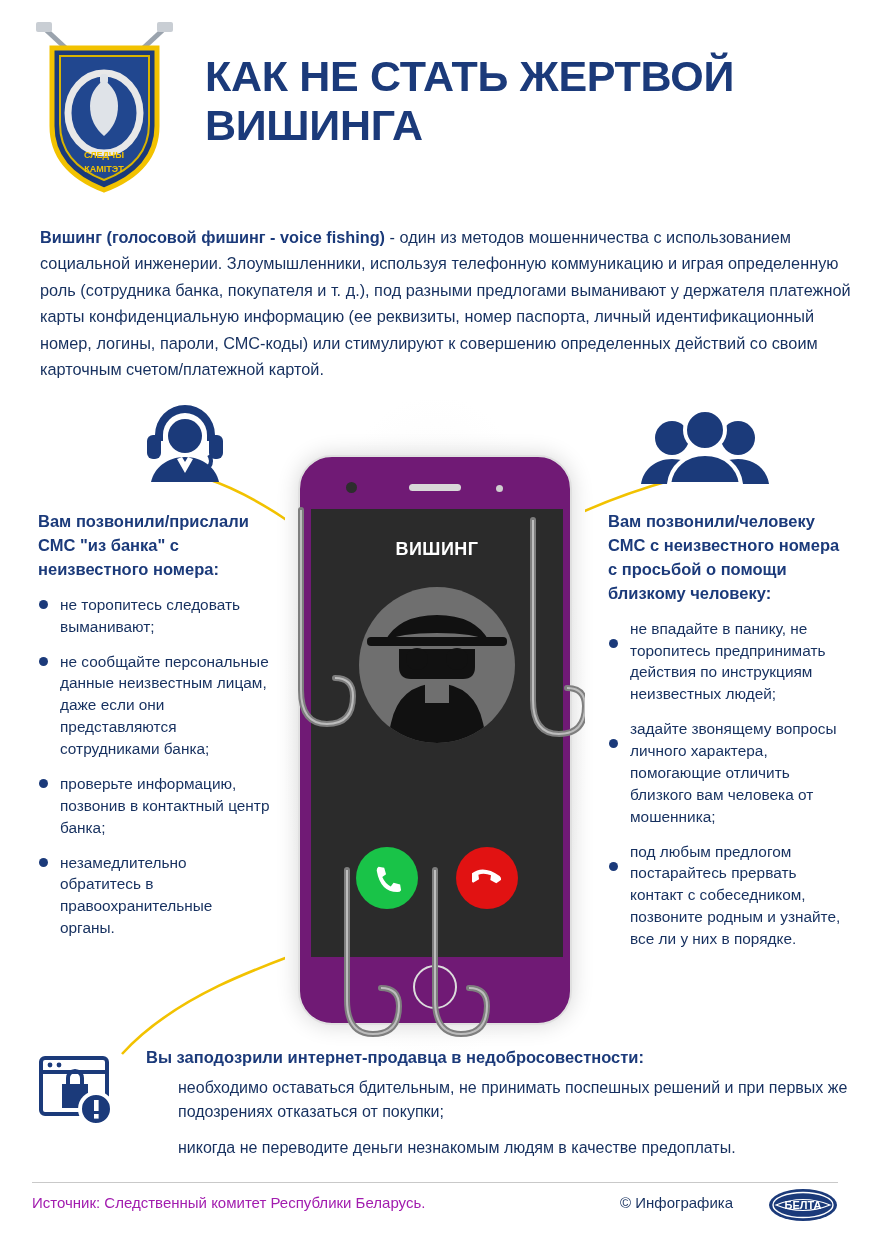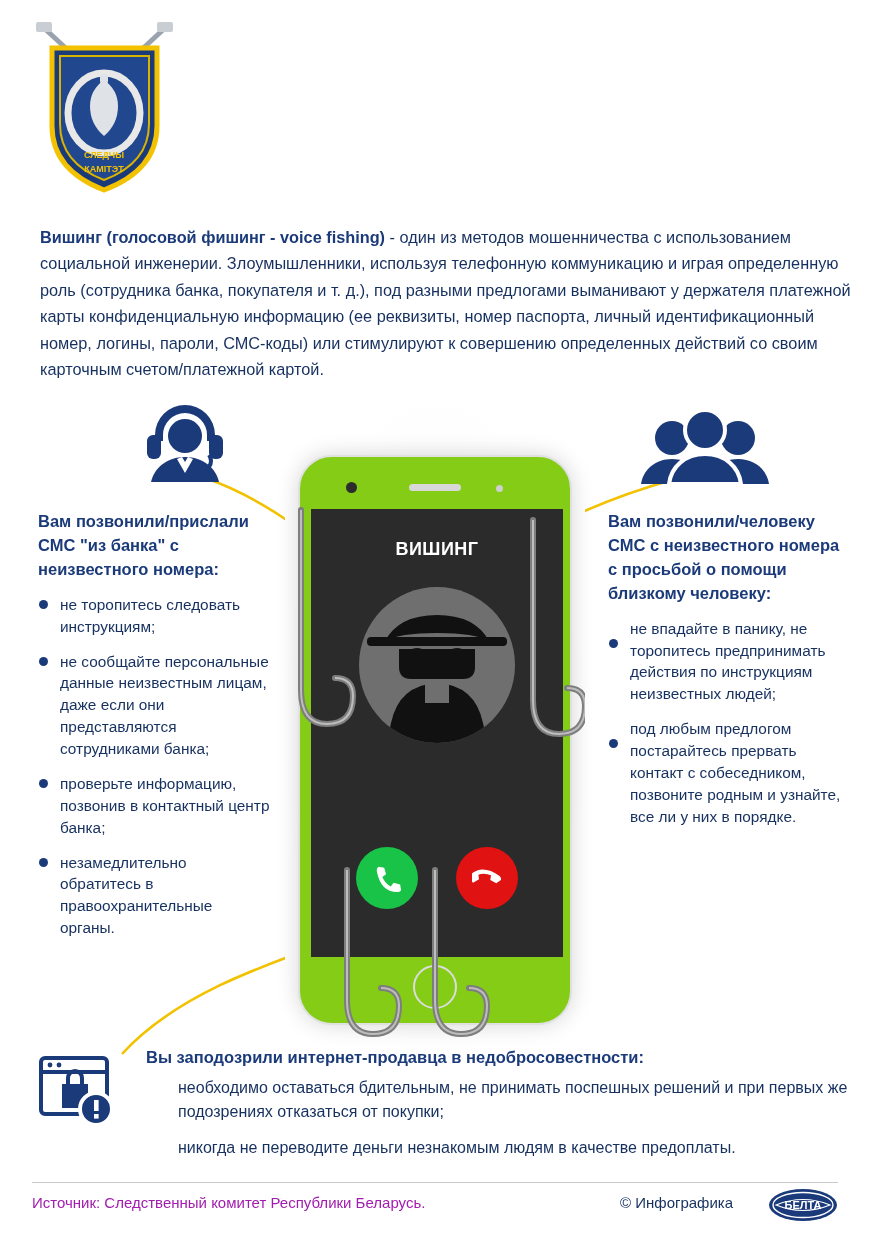--- a/index.html
+++ b/index.html
@@ -57,21 +57,21 @@
   .phone-glow {
     position: absolute;
     left: 0; top: 0;
     width: 300px; height: 660px;
     background: radial-gradient(ellipse at 50% 50%, #f3f3f3 0%, #ffffff 72%);
   }
   .phone-body {
     position: absolute;
     left: 13px; top: 55px;
     width: 274px; height: 570px;
-    background: #84cc16;
+    background: #701a75;
     border: 2px solid #e0e0e0;
     border-radius: 34px;
     box-shadow: 0 0 22px rgba(0,0,0,0.16);
   }
   .phone-speaker {
     position: absolute;
     left: 50%; top: 27px;
     margin-left: -26px;
     width: 52px; height: 7px;
     background: #d8d8d8;
@@ -281,20 +281,21 @@
       <g fill="#dfe3e8">
         <path d="M82 62 q14 10 14 26 q0 18 -14 30 q-14 -12 -14 -30 q0 -16 14 -26 z"></path>
         <rect x="78" y="56" width="8" height="10" rx="3"></rect>
       </g>
 
       <text x="82" y="140" font-family="Liberation Sans, sans-serif" font-size="9" font-weight="bold" fill="#f2c200" text-anchor="middle">СЛЕДЧЫ</text>
       <text x="82" y="154" font-family="Liberation Sans, sans-serif" font-size="9" font-weight="bold" fill="#f2c200" text-anchor="middle">КАМІТЭТ</text>
     </svg>
   </div>
 
+  <div class="title">КАК НЕ СТАТЬ ЖЕРТВОЙ ВИШИНГА</div>
 </div>
 
 <div class="intro">
   <b>Вишинг (голосовой фишинг - voice fishing)</b><span> - один из методов мошенничества с использованием социальной инженерии. Злоумышленники, используя телефонную коммуникацию и играя определенную роль (сотрудника банка, покупателя и т. д.), под разными предлогами выманивают у держателя платежной карты конфиденциальную информацию (ее реквизиты, номер паспорта, личный идентификационный номер, логины, пароли, СМС-коды) или стимулируют к совершению определенных действий со своим карточным счетом/платежной картой.</span>
 </div>
 
 <svg class="connectors">
 
   <path d="M205 478 C 270 500, 320 545, 362 578" stroke="#f2c200" stroke-width="2.6" fill="none"></path>
   <circle cx="362" cy="578" r="6" fill="#f2c200"></circle>
@@ -393,31 +394,32 @@
       <path d="M248 120 L248 300 q0 34 26 34 q26 0 26 -28 q0 -18 -18 -18"></path>
       <path d="M150 470 L150 600 q0 34 26 34 q26 0 26 -28 q0 -18 -18 -18"></path>
       <path d="M62 470 L62 600 q0 34 26 34 q26 0 26 -28 q0 -18 -18 -18"></path>
     </g>
   </svg>
 </div>
 
 <div class="col-left">
   <div class="col-head">Вам позвонили/прислали СМС "из банка" с неизвестного номера:</div>
   <ul class="bullets">
-    <li>не торопитесь следовать инструкциям;</li>
+    <li>не торопитесь следовать выманивают;</li>
     <li>не сообщайте персональные данные неизвестным лицам, даже если они представляются сотрудниками банка;</li>
     <li>проверьте информацию, позвонив в контактный центр банка;</li>
     <li>незамедлительно обратитесь в правоохранительные органы.</li>
   </ul>
 </div>
 
 <div class="col-right">
   <div class="col-head">Вам позвонили/человеку СМС с неизвестного номера с просьбой о помощи близкому человеку:</div>
   <ul class="bullets">
     <li>не впадайте в панику, не торопитесь предпринимать действия по инструкциям неизвестных людей;</li>
+    <li>задайте звонящему вопросы личного характера, помогающие отличить близкого вам человека от мошенника;</li>
     <li>под любым предлогом постарайтесь прервать контакт с собеседником, позвоните родным и узнайте, все ли у них в порядке.</li>
   </ul>
 </div>
 
 <div class="bottom">
   <div class="bottom-icon">
     <svg viewBox="0 0 78 78" width="78" height="78">
       <rect x="3" y="6" width="66" height="56" rx="4" fill="none" stroke="#1b3a7a" stroke-width="4"></rect>
       <line x1="3" y1="20" x2="69" y2="20" stroke="#1b3a7a" stroke-width="4"></line>
       <circle cx="12" cy="13" r="2.4" fill="#1b3a7a"></circle>

